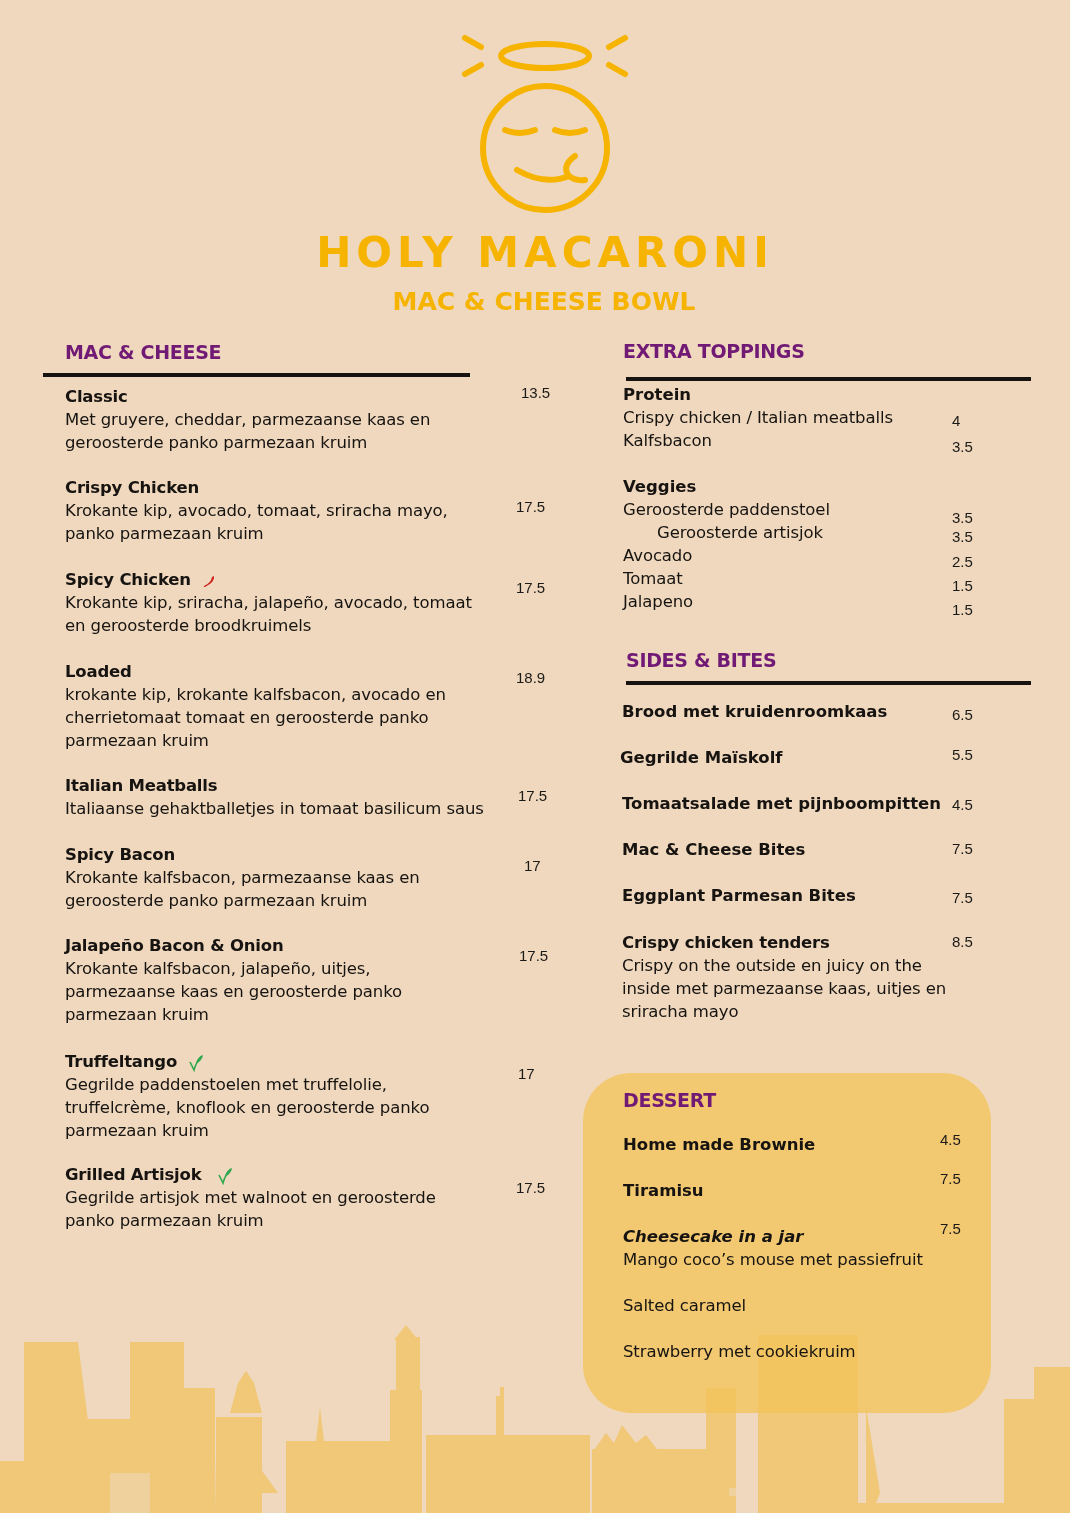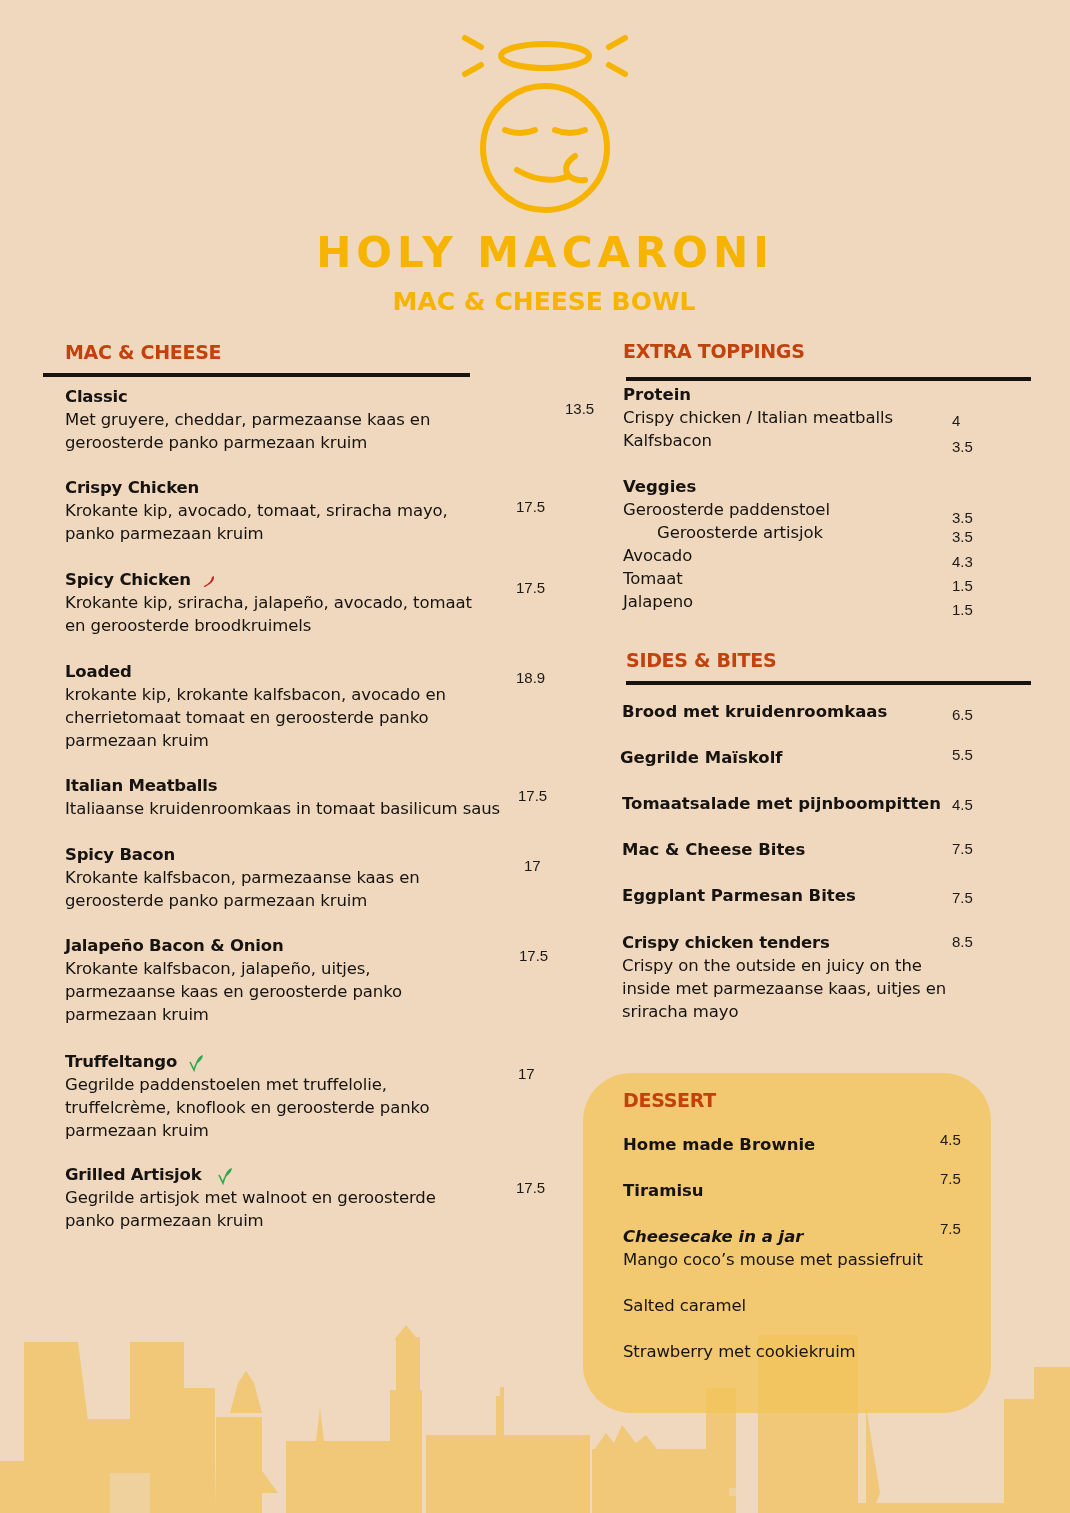--- a/index.html
+++ b/index.html
@@ -14,21 +14,21 @@
   .brand-title {
     position: absolute; top: 228px; left: 0; width: 1090px; text-align: center;
     font-family: "DejaVu Sans", sans-serif; font-weight: bold; font-size: 42px;
     letter-spacing: 5px; color: #f6b400; margin: 0; z-index: 1;
   }
   .brand-sub {
     position: absolute; top: 287px; left: 0; width: 1088px; text-align: center;
     font-weight: bold; font-size: 25px; color: #f6b400; z-index: 1;
   }
   .section-title {
-    position: absolute; font-weight: bold; font-size: 19px; color: #c2410c; z-index: 2;
+    position: absolute; font-weight: bold; font-size: 19px; color: #701a75; z-index: 2;
     letter-spacing: -0.3px;
   }
   .rule { position: absolute; height: 4px; background: #161311; z-index: 2; }
   .item { position: absolute; z-index: 2; }
   .item .name { font-weight: bold; font-size: 16.5px; line-height: 23px; letter-spacing: -0.2px; display: inline-block; }
   .item .desc { font-size: 16.5px; line-height: 23px; letter-spacing: -0.1px; white-space: pre-line; }
   .price { position: absolute; z-index: 2; font-family: "Liberation Sans", sans-serif; font-size: 15px; color: #1c1a18; }
   .sub-head { position: absolute; z-index: 2; font-weight: bold; font-size: 16.5px; }
   .topping { position: absolute; z-index: 2; font-size: 16.5px; letter-spacing: -0.1px; }
   .icon-inline { display: inline-block; vertical-align: middle; margin-left: 6px; }
@@ -97,21 +97,21 @@
 <div class="brand-sub">MAC &amp; CHEESE BOWL</div>
 
 <div class="section-title" style="left:65px; top:341px;">MAC &amp; CHEESE</div>
 <div class="rule" style="left:43px; top:373px; width:427px;"></div>
 
 <div class="item" style="left:65px; top:385px;">
   <div class="name">Classic</div>
   <div class="desc">Met gruyere, cheddar, parmezaanse kaas en
 geroosterde panko parmezaan kruim</div>
 </div>
-<div class="price" style="left:521px; top:400px;margin-left:44px;">13.5</div>
+<div class="price" style="left:521px; top:384px;">13.5</div>
 
 <div class="item" style="left:65px; top:476px;">
   <div class="name">Crispy Chicken</div>
   <div class="desc">Krokante kip, avocado, tomaat, sriracha mayo,
 panko parmezaan kruim</div>
 </div>
 <div class="price" style="left:516px; top:498px;">17.5</div>
 
 <div class="item" style="left:65px; top:568px;">
   <div>
@@ -128,21 +128,21 @@
 <div class="item" style="left:65px; top:660px;">
   <div class="name">Loaded</div>
   <div class="desc">krokante kip, krokante kalfsbacon, avocado en
 cherrietomaat  tomaat en geroosterde panko
 parmezaan kruim</div>
 </div>
 <div class="price" style="left:516px; top:669px;">18.9</div>
 
 <div class="item" style="left:65px; top:774px;">
   <div class="name">Italian Meatballs</div>
-  <div class="desc">Italiaanse kruidenroomkaas in tomaat basilicum saus</div>
+  <div class="desc">Italiaanse gehaktballetjes in tomaat basilicum saus</div>
 </div>
 <div class="price" style="left:518px; top:787px;">17.5</div>
 
 <div class="item" style="left:65px; top:843px;">
   <div class="name">Spicy Bacon</div>
   <div class="desc">Krokante kalfsbacon, parmezaanse kaas en
 geroosterde panko parmezaan kruim</div>
 </div>
 <div class="price" style="left:524px; top:857px;">17</div>
 
@@ -189,21 +189,21 @@
 <div class="price" style="left:952px; top:412px;">4</div>
 <div class="topping" style="left:623px; top:431px;">Kalfsbacon</div>
 <div class="price" style="left:952px; top:438px;">3.5</div>
 
 <div class="sub-head" style="left:623px; top:477px;">Veggies</div>
 <div class="topping" style="left:623px; top:500px;">Geroosterde paddenstoel</div>
 <div class="price" style="left:952px; top:509px;">3.5</div>
 <div class="topping" style="left:657px; top:523px;">Geroosterde artisjok</div>
 <div class="price" style="left:952px; top:528px;">3.5</div>
 <div class="topping" style="left:623px; top:546px;">Avocado</div>
-<div class="price" style="left:952px; top:553px;">4.3</div>
+<div class="price" style="left:952px; top:553px;">2.5</div>
 <div class="topping" style="left:623px; top:569px;">Tomaat</div>
 <div class="price" style="left:952px; top:577px;">1.5</div>
 <div class="topping" style="left:623px; top:592px;">Jalapeno</div>
 <div class="price" style="left:952px; top:601px;">1.5</div>
 
 <div class="section-title" style="left:626px; top:649px;">SIDES &amp; BITES</div>
 <div class="rule" style="left:626px; top:681px; width:405px;"></div>
 
 <div class="sub-head" style="left:622px; top:702px;">Brood met kruidenroomkaas</div>
 <div class="price" style="left:952px; top:706px;">6.5</div>

